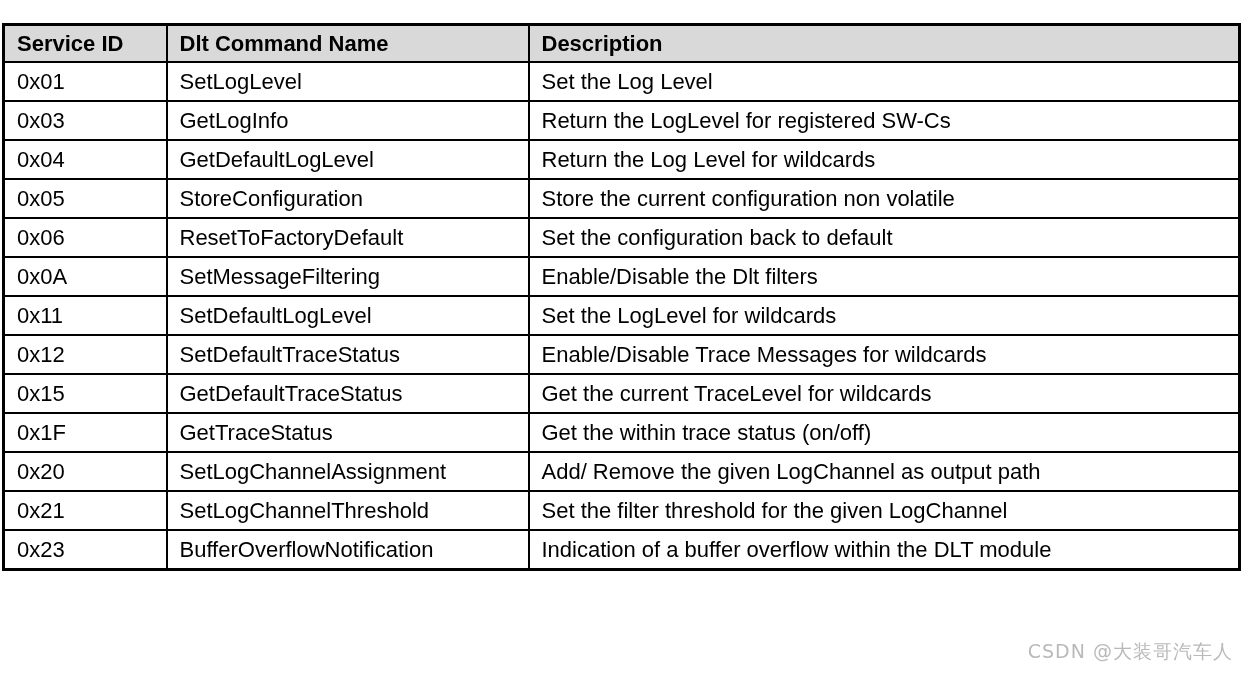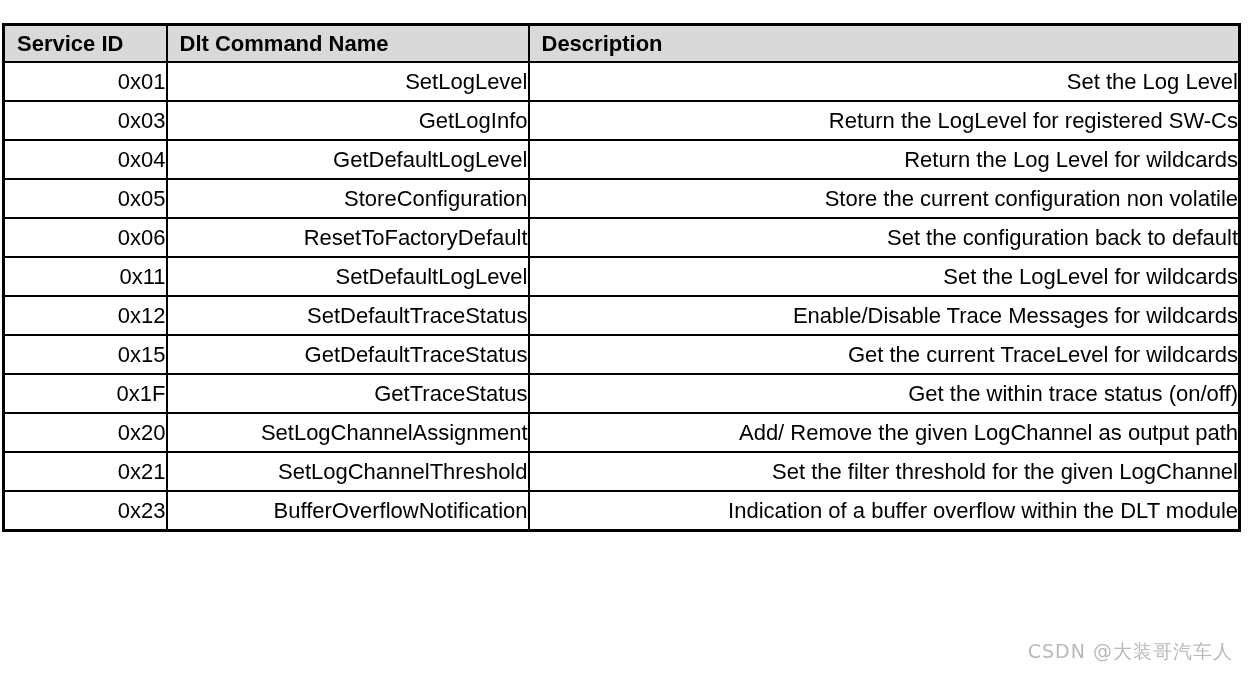--- a/index.html
+++ b/index.html
@@ -52,21 +52,20 @@
     background: #d9d9d9;
     font-weight: bold;
     height: 35px;
     font-size: 22px;
   }
 
   table.dlt-table tbody td {
     background: #ffffff;
     font-weight: normal;
     height: 37px;
-    text-align: right;
   }
 
   table.dlt-table tbody td.cell-id {
     letter-spacing: 0px;
   }
 
   
   #watermark {
     position: absolute;
     right: 15px;
@@ -116,20 +115,25 @@
           <td class="cell-id">0x05</td>
           <td class="cell-cmd">StoreConfiguration</td>
           <td class="cell-desc">Store the current configuration non volatile</td>
         </tr>
         <tr>
           <td class="cell-id">0x06</td>
           <td class="cell-cmd">ResetToFactoryDefault</td>
           <td class="cell-desc">Set the configuration back to default</td>
         </tr>
         <tr>
+          <td class="cell-id">0x0A</td>
+          <td class="cell-cmd">SetMessageFiltering</td>
+          <td class="cell-desc">Enable/Disable the Dlt filters</td>
+        </tr>
+        <tr>
           <td class="cell-id">0x11</td>
           <td class="cell-cmd">SetDefaultLogLevel</td>
           <td class="cell-desc">Set the LogLevel for wildcards</td>
         </tr>
         <tr>
           <td class="cell-id">0x12</td>
           <td class="cell-cmd">SetDefaultTraceStatus</td>
           <td class="cell-desc">Enable/Disable Trace Messages for wildcards</td>
         </tr>
         <tr>

